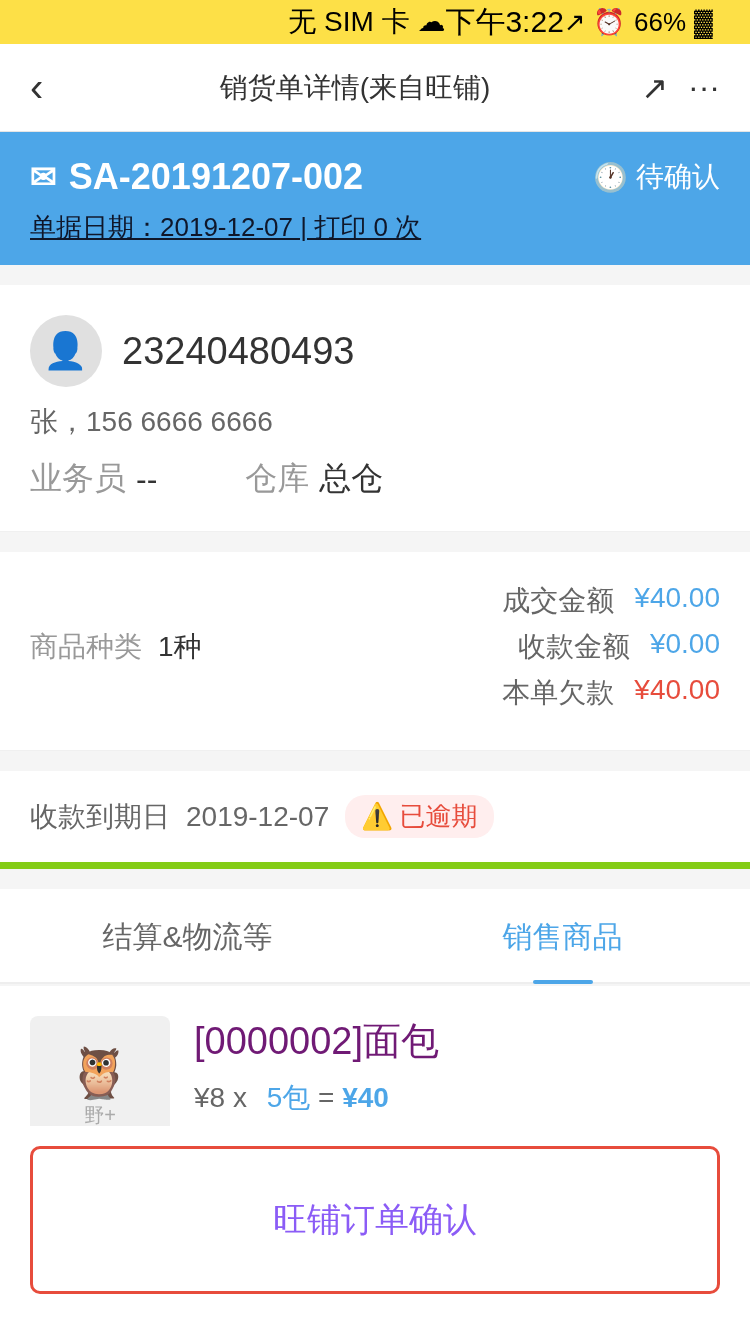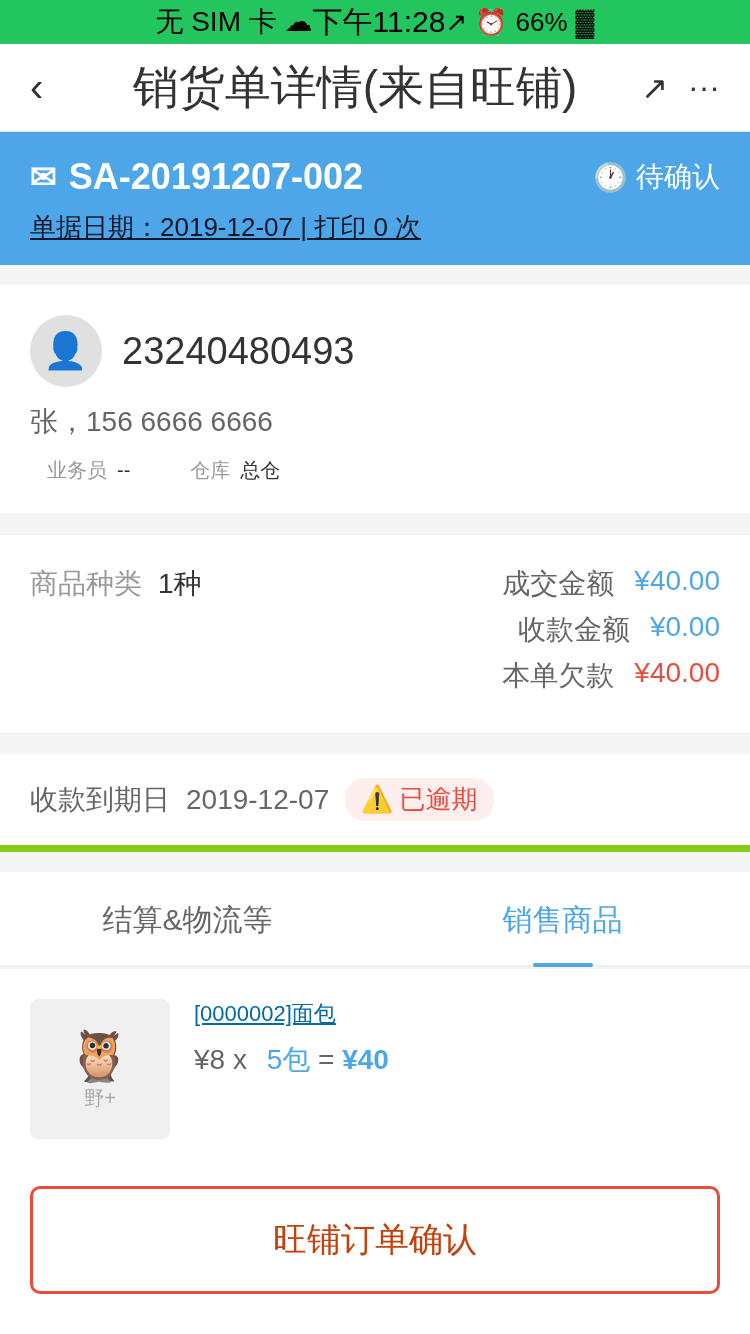--- a/index.html
+++ b/index.html
@@ -8,45 +8,45 @@
       font-family: -apple-system, "PingFang SC", "Helvetica Neue", Arial, sans-serif;
       background: #f5f5f5;
       width: 750px;
       min-height: 1334px;
       overflow-x: hidden;
       font-size: 28px;
     }
 
     
     .status-bar {
-      background: #22c55e;
+      background: #fde047;
       height: 44px;
       display: flex;
       align-items: center;
-      justify-content: center;
-      padding: 0 7px;
+      justify-content: flex-end;
+      padding: 0 37px;
       font-size: 28px;
       font-weight: 500;
     }
     .status-left { display: flex; align-items: center; gap: 10px; font-size: 28px; }
     .status-center { font-size: 30px; font-weight: 500; }
     .status-right { display: flex; align-items: center; gap: 8px; font-size: 26px; }
 
     
     .nav-bar {
       background: #fff;
       height: 88px;
       display: flex;
       align-items: center;
       justify-content: space-between;
       padding: 0 30px;
       border-bottom: 1px solid #e5e5e5;
     }
     .nav-title {
-      font-size: 46px;
+      font-size: 28px;
       font-weight: 500;
       color: #333;
       flex: 1;
       text-align: center;
     }
     .nav-back {
       font-size: 40px;
       color: #333;
       cursor: pointer;
       width: 60px;
@@ -131,24 +131,23 @@
       color: #333;
     }
     .customer-name {
       font-size: 28px;
       color: #666;
       margin-bottom: 16px;
     }
     .customer-meta {
       display: flex;
       align-items: center;
-      gap: 60px;
-      font-size: 20px;
+      gap: 88px;
+      font-size: 32px;
       color: #666;
-      margin-left: 17px;
     }
     .meta-item { display: flex; align-items: center; gap: 10px; }
     .meta-label { color: #999; }
     .meta-value { color: #333; }
 
     
     .stats-section {
       background: #fff;
       padding: 30px;
       margin-top: 20px;
@@ -158,20 +157,21 @@
       display: flex;
       justify-content: space-between;
       align-items: flex-start;
     }
     .stats-left {
       display: flex;
       align-items: center;
       gap: 16px;
       font-size: 28px;
       color: #666;
+      margin-top: 46px;
     }
     .stats-right {
       text-align: right;
       font-size: 28px;
     }
     .stats-row {
       display: flex;
       justify-content: flex-end;
       gap: 20px;
       margin-bottom: 8px;
@@ -257,25 +257,24 @@
       justify-content: center;
       flex-shrink: 0;
     }
     .product-image-owl {
       font-size: 48px;
       color: #ccc;
       text-align: center;
     }
     .product-info { flex: 1; }
     .product-name {
-      font-size: 22px;
-      color: #0369a1;
+      font-size: 38px;
+      color: #701a75;
       margin-bottom: 12px;
       font-weight: 500;
-      text-decoration: underline;
     }
     .product-price {
       font-size: 28px;
       color: #666;
     }
     .price-highlight { color: #4da6e8; margin-left: 12px; }
     .price-total { color: #4da6e8; font-weight: bold; }
 
     
     .bottom-spacer {
@@ -287,39 +286,39 @@
     .confirm-button-wrap {
       position: fixed;
       bottom: 0;
       left: 0;
       width: 750px;
       background: #fff;
       padding: 20px 30px 40px;
     }
     .confirm-button {
       width: 100%;
-      padding: 28px;
+      padding: 48px;
       background: #fff;
       border: 3px solid #e74c3c;
       border-radius: 10px;
       font-size: 34px;
-      color: #c2410c;
+      color: #8b5cf6;
       text-align: center;
       cursor: pointer;
       font-weight: 500;
     }
   </style>
 </head>
 <body>
 
 <div class="status-bar">
   <div class="status-left">
     <span>无 SIM 卡 ☁</span>
   </div>
-  <div class="status-center">下午11:28</div>
+  <div class="status-center">下午3:22</div>
   <div class="status-right">
     <span>↗</span>
     <span>⏰</span>
     <span>66%</span>
     <span>▓</span>
   </div>
 </div>
 
 <div class="nav-bar">
   <div class="nav-back">‹</div>

